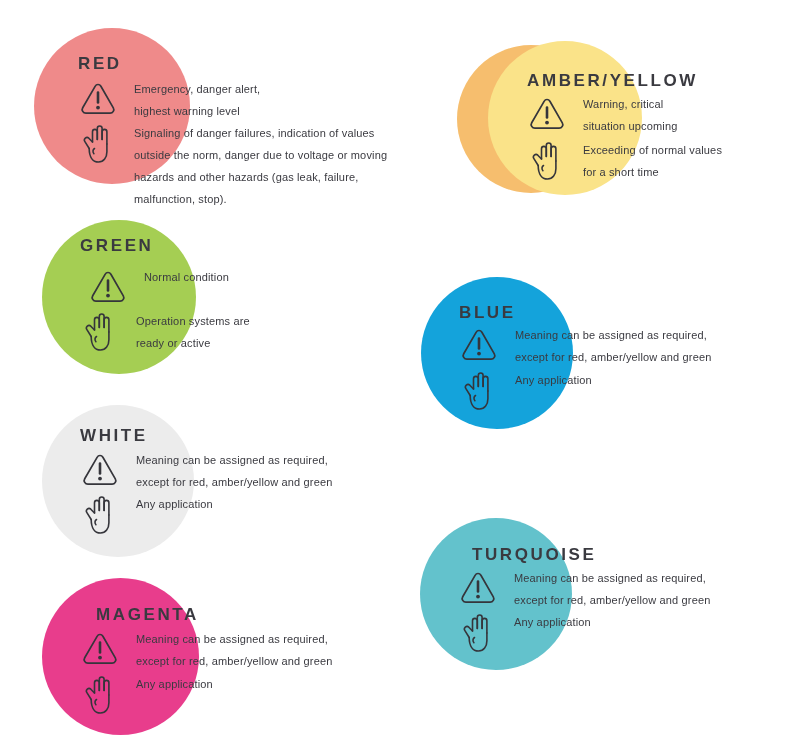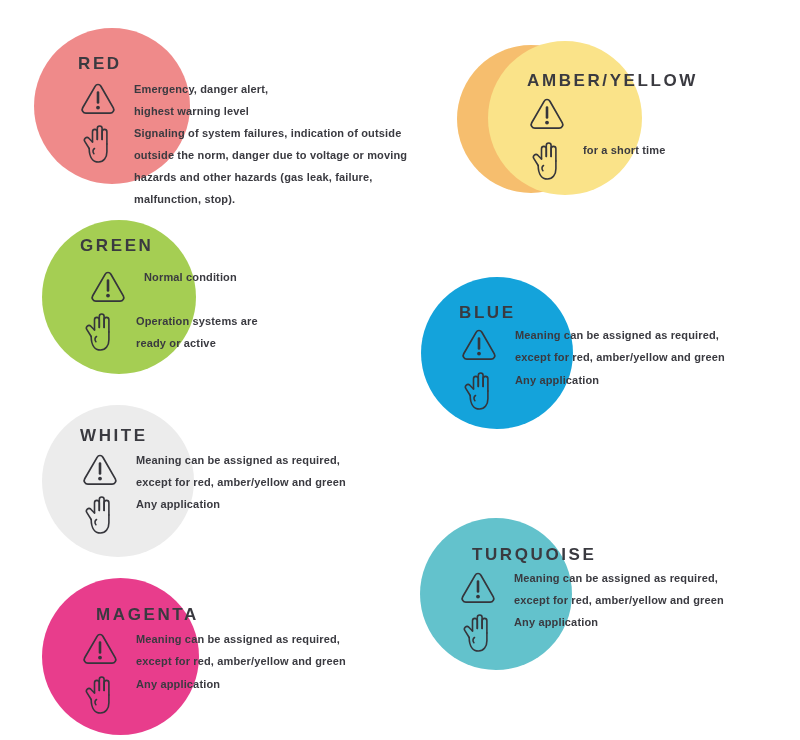--- a/index.html
+++ b/index.html
@@ -9,21 +9,21 @@
   }
   .section{position:absolute;}
   .circle{position:absolute;border-radius:50%;}
   .title{
     position:absolute;font-size:17px;font-weight:bold;letter-spacing:2.6px;
     white-space:nowrap;z-index:3;
   }
   .row{position:absolute;display:flex;align-items:flex-start;z-index:3;}
   .icon-col{width:40px;display:flex;justify-content:center;flex-shrink:0;color:#35353b;}
   .lines{margin-left:16px;padding-top:0px;}
-  .line{display:block;height:22px;line-height:22px;font-size:11px;font-weight:bold;
+  .line{display:block;height:22px;line-height:22px;font-size:11px;font-weight:normal;
         letter-spacing:0.15px;white-space:nowrap;}
   .tri-svg{margin-top:2px;}
   .hand-svg{margin-top:0px;}
 
   
   .sec-red{left:34px;top:28px;width:420px;height:170px;}
   .sec-red .c1{left:0;top:0;width:156px;height:156px;}
   .sec-red .title{left:44px;top:26px;}
   .sec-red .row1{left:44px;top:50px;}
   .sec-red .row2{left:44px;top:94px;}
@@ -100,46 +100,51 @@
       <span class="line">highest warning level</span>
     </span>
   </div>
   <div class="row row2">
     <span class="icon-col">
       <svg class="hand-svg" width="30" height="44" viewBox="0 0 30 44">
           <use href="#hand-icon"></use>
         </svg>
     </span>
     <span class="lines">
-      <span class="line">Signaling of system failures, indication of outside</span>
+      <span class="line">Signaling of danger failures, indication of values</span>
       <span class="line">outside the norm, danger due to voltage or moving</span>
       <span class="line">hazards and other hazards (gas leak, failure,</span>
       <span class="line">malfunction, stop).</span>
     </span>
   </div>
 </div>
 
 <div class="section sec-amber">
   <div class="circle c1" style="background: rgb(246, 190, 110);"></div>
   <div class="circle c2" style="background: rgb(250, 227, 137);"></div>
   <div class="title">AMBER/YELLOW</div>
   <div class="row row1">
     <span class="icon-col">
       <svg class="tri-svg" width="38" height="36" viewBox="0 0 38 36">
           <use href="#tri-icon"></use>
         </svg>
     </span>
-  </div>
-  <div class="row row2">
-    <span class="icon-col">
-      <svg class="hand-svg" width="30" height="44" viewBox="0 0 30 44">
-          <use href="#hand-icon"></use>
-        </svg>
-    </span>
-    <span class="lines">
+    <span class="lines">
+      <span class="line">Warning, critical</span>
+      <span class="line">situation upcoming</span>
+    </span>
+  </div>
+  <div class="row row2">
+    <span class="icon-col">
+      <svg class="hand-svg" width="30" height="44" viewBox="0 0 30 44">
+          <use href="#hand-icon"></use>
+        </svg>
+    </span>
+    <span class="lines">
+      <span class="line">Exceeding of normal values</span>
       <span class="line">for a short time</span>
     </span>
   </div>
 </div>
 
 <div class="section sec-green">
   <div class="circle c1" style="background: rgb(165, 206, 83);"></div>
   <div class="title">GREEN</div>
   <div class="row row1">
     <span class="icon-col">

